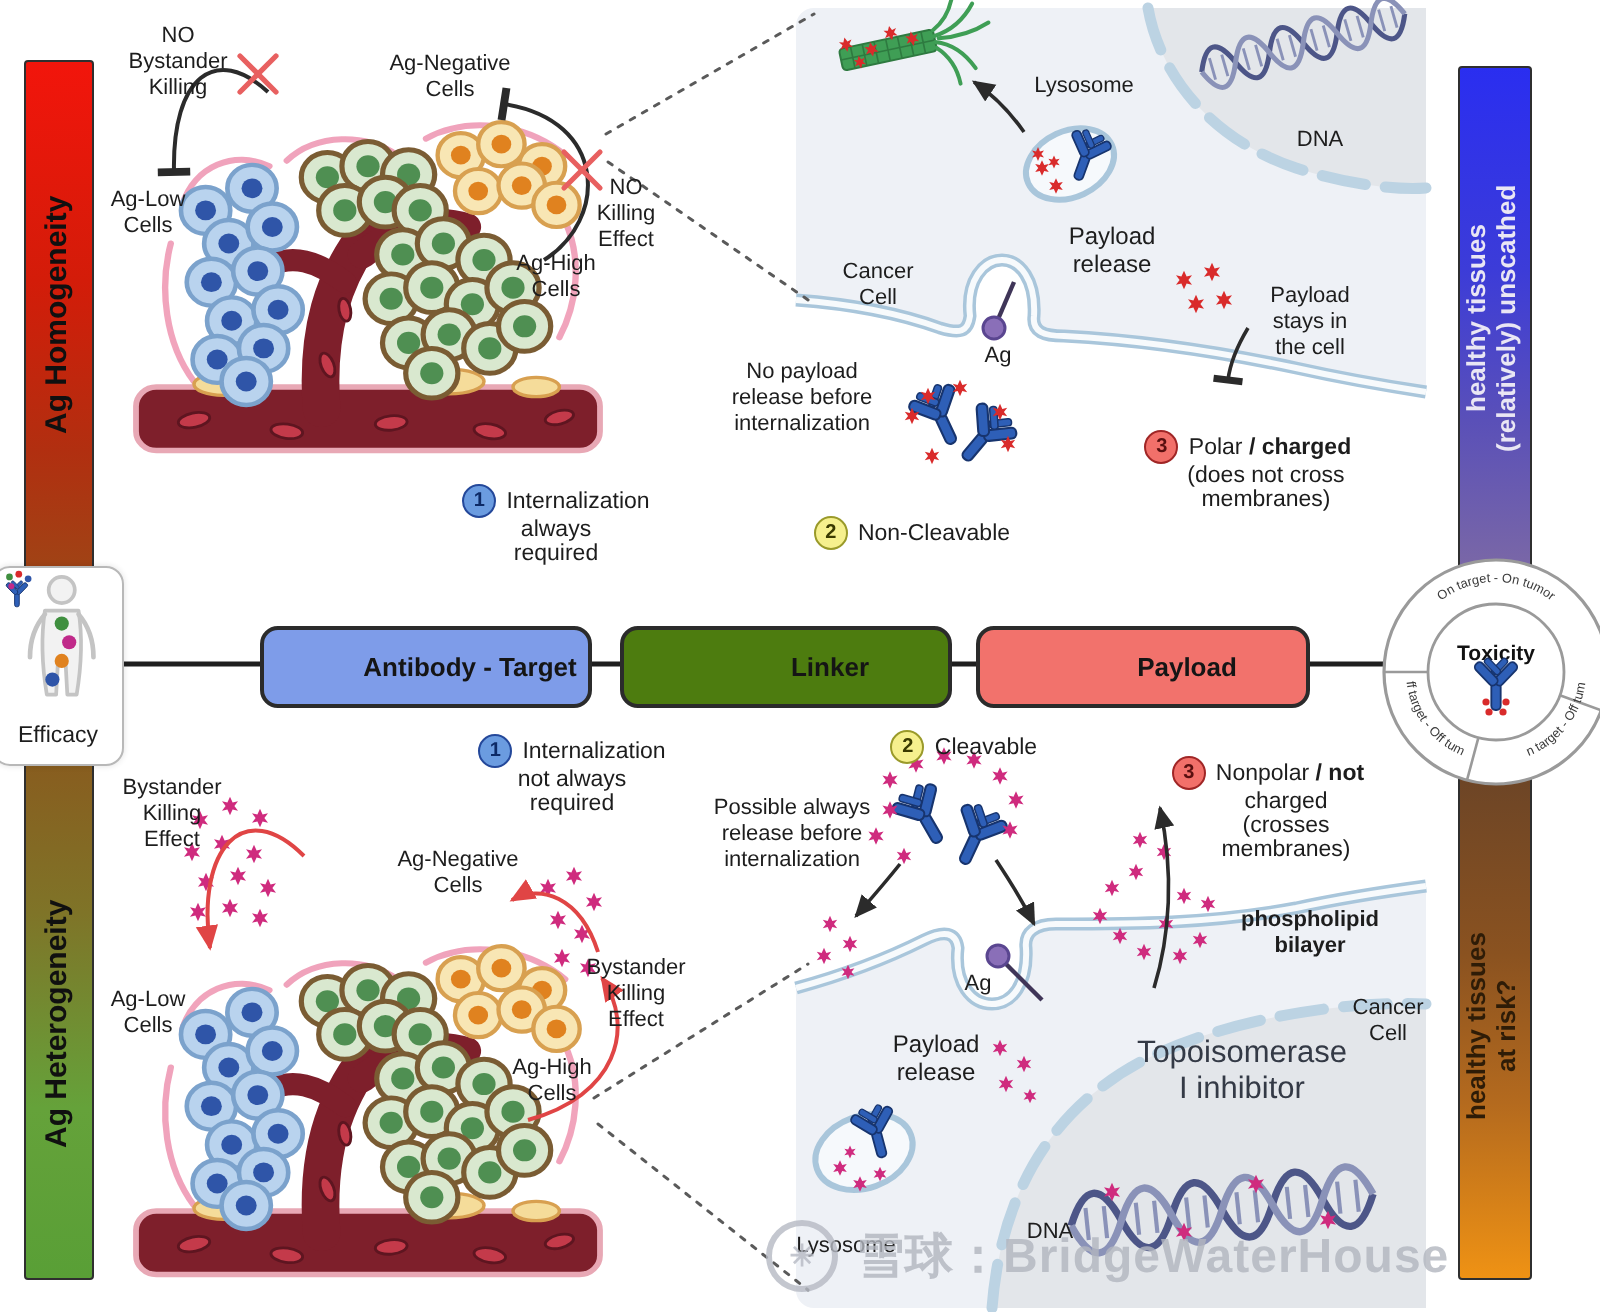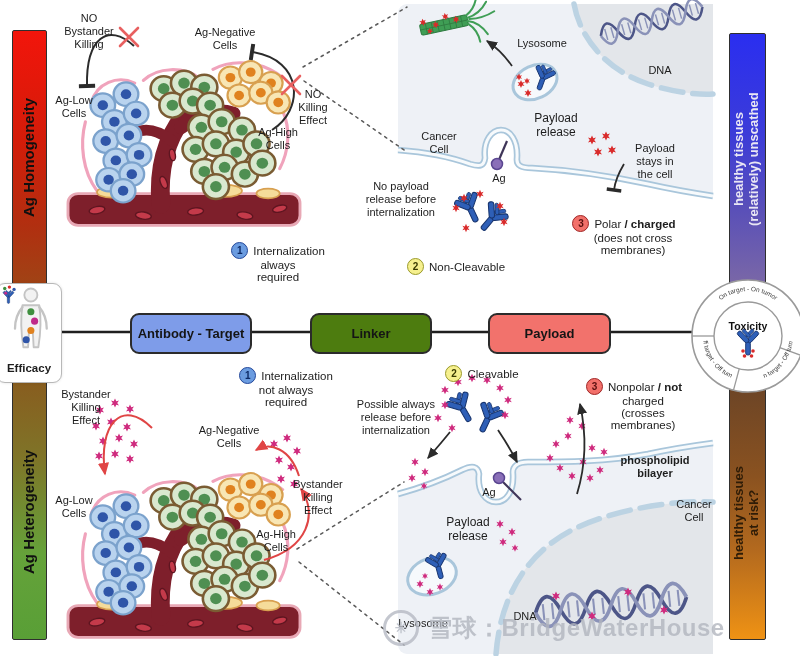--- a/index.html
+++ b/index.html
@@ -8,34 +8,34 @@
   .vbar{position:absolute;border:1.6px solid #2f2f2f;border-radius:2px;z-index:1;}
   .vlabel{position:absolute;display:flex;align-items:center;justify-content:center;
           writing-mode:vertical-rl;transform:rotate(180deg);white-space:pre-line;text-align:center;
           font-weight:bold;z-index:2;line-height:1.15;}
   #art{position:absolute;left:0;top:0;z-index:2;}
   .lbl{position:absolute;font-size:11px;line-height:1.16;text-align:center;white-space:pre-line;z-index:3;}
   .b{font-weight:normal;}
   .fs115{font-size:11px;} .fs12{font-size:12px;}
   .topo{font-size:15.5px;color:#343a46;}
   .box{position:absolute;display:flex;align-items:center;justify-content:center;
-       border:2.2px solid #2b2b2b;border-radius:9px;font-size:13px;font-weight:600;color:#151515;z-index:3;}
+       border:2.2px solid #2b2b2b;border-radius:9px;font-size:13px;font-weight:600;color:#151515;z-index:3;padding-left:44px;}
   .note{position:absolute;font-size:11.5px;z-index:3;}
   .nline{display:flex;align-items:center;justify-content:center;gap:5px;font-weight:bold;}
   .nrest{text-align:center;white-space:pre-line;}
   .note3 .nrest{margin-left:18px;}
   .numc{display:inline-flex;width:15px;height:15px;border-radius:50%;align-items:center;justify-content:center;
         font-size:10px;font-weight:bold;flex:0 0 auto;}
   .numc.blue{background:#6b9ce0;border:1.5px solid #24489a;color:#0d2a66;}
   .numc.yellow{background:#f6f08e;border:1.5px solid #9a9a2a;color:#3a3a00;}
   .numc.red{background:#f2706a;border:1.5px solid #a02626;color:#5a0f0f;}
   .efficacy-panel{position:absolute;left:-4px;top:283px;width:64px;height:98px;background:#fff;
         border:1.5px solid #b8b8b8;border-radius:9px;z-index:3;box-shadow:0 0 3px rgba(0,0,0,.12);
         display:flex;flex-direction:column;align-items:center;justify-content:flex-start;}
-  .efficacy-label{font-size:11.5px;font-weight:bold;margin-top:0px;}
+  .efficacy-label{font-size:11.5px;font-weight:normal;margin-top:0px;}
   .watermark{position:absolute;left:383px;top:610px;display:flex;align-items:center;gap:9px;z-index:5;opacity:.8;}
   .wm-logo{width:30px;height:30px;border:3px solid #b6bac4;border-radius:50%;display:flex;
            align-items:center;justify-content:center;color:#b6bac4;font-size:15px;font-weight:bold;}
   .wm-text{font-size:24px;font-weight:600;color:#b2b6bf;letter-spacing:.5px;white-space:nowrap;}
 </style>
 </head>
 <body>
 
 <div class="canvas">
 
@@ -523,20 +523,22 @@
   <div class="lbl" style="left:348px;top:398px;width:96px;">Possible always
 release before
 internalization</div>
   <div class="lbl" style="left:476px;top:486px;width:26px;">Ag</div>
   <div class="lbl" style="left:616px;top:454px;width:78px;font-weight:bold;">phospholipid
 bilayer</div>
   <div class="lbl b" style="left:670px;top:498px;width:48px;">Cancer
 Cell</div>
   <div class="lbl fs12" style="left:438px;top:516px;width:60px;">Payload
 release</div>
+  <div class="lbl topo" style="left:546px;top:518px;width:150px;">Topoisomerase
+I inhibitor</div>
   <div class="lbl" style="left:508px;top:610px;width:34px;">DNA</div>
   <div class="lbl b fs115" style="left:390px;top:617px;width:66px;">Lysosome</div>
 
   <div class="watermark">
     <div class="wm-logo">✳</div>
     <div class="wm-text">雪球：BridgeWaterHouse</div>
   </div>
 
 </div>
 

